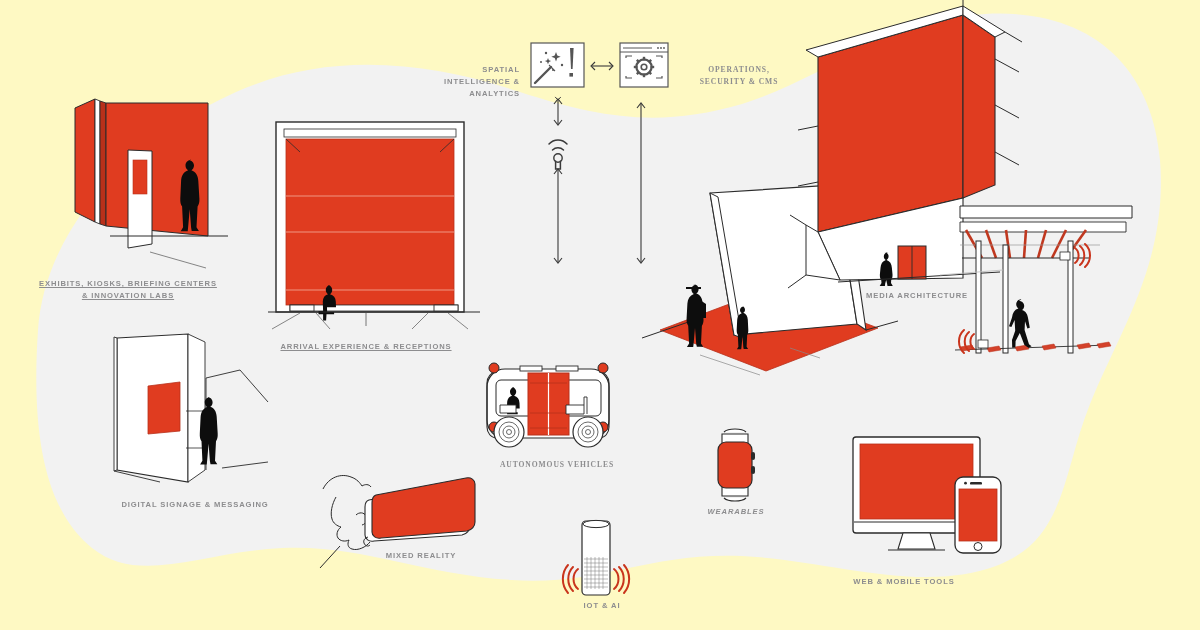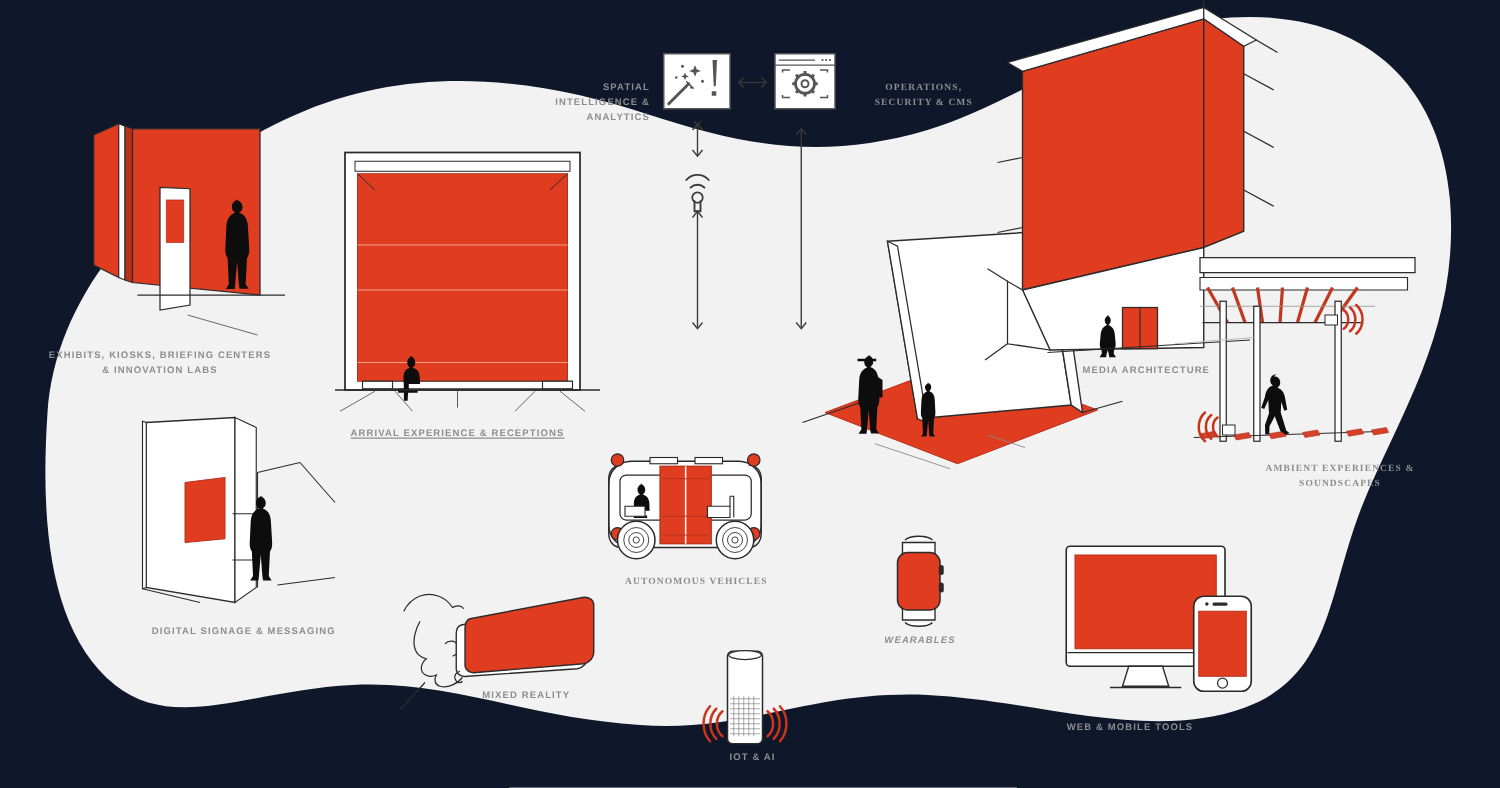--- a/index.html
+++ b/index.html
@@ -1,17 +1,17 @@
 <!DOCTYPE html>
 <html><head>
 <meta charset="utf-8">
 <style>
   html,body{margin:0;padding:0;background:#ffffff;}
   body{width:1200px;height:630px;overflow:hidden;font-family:"Liberation Sans",sans-serif;}
-  #stage{position:relative;width:1200px;height:630px;background:#0f172a;}
+  #stage{position:relative;width:1200px;height:630px;background:#fef9c3;}
   #stage svg{position:absolute;left:0;top:0;}
   .lbl{
     position:absolute;
     font-family:"Liberation Sans",sans-serif;
     font-size:7.6px;
     letter-spacing:0.9px;
     color:#8d8d8f;
     text-transform:uppercase;
     line-height:1.55;
     white-space:pre-line;
@@ -389,26 +389,24 @@
       <circle cx="558" cy="158" r="4.2" stroke-width="1.4"></circle>
       <path d="M555.6,161 l0,8 l4.8,0 l0,-8"></path>
     </g>
   </svg>
 
   <div class="lbl r" style="left:420px;top:64px;width:100px;">SPATIAL INTELLIGENCE &amp;
 ANALYTICS</div>
   <div class="lbl l" style="left:679px;top:64px;width:120px;">OPERATIONS,
 SECURITY &amp; CMS</div>
 
-  <div class="lbl c" style="left:128px;top:278px;width:230px;">EXHIBITS, KIOSKS, BRIEFING CENTERS
+  <div class="lbl c" style="left:128px;top:278px;width:230px;text-decoration:underline;">EXHIBITS, KIOSKS, BRIEFING CENTERS
 &amp; INNOVATION LABS</div>
   <div class="lbl c" style="left:366px;top:341px;width:250px;text-decoration:underline;">ARRIVAL EXPERIENCE &amp; RECEPTIONS</div>
   <div class="lbl c" style="left:195px;top:499px;width:230px;">DIGITAL SIGNAGE &amp; MESSAGING</div>
   <div class="lbl c" style="left:421px;top:550px;width:160px;">MIXED REALITY</div>
   <div class="lbl c" style="left:557px;top:459px;width:200px;font-family:Liberation Serif, serif;">AUTONOMOUS VEHICLES</div>
   <div class="lbl c" style="left:602px;top:600px;width:120px;">IOT &amp; AI</div>
   <div class="lbl c" style="left:736px;top:506px;width:140px;font-style:italic;">WEARABLES</div>
   <div class="lbl c" style="left:904px;top:565px;width:190px;margin-top:11px;">WEB &amp; MOBILE TOOLS</div>
   <div class="lbl c" style="left:917px;top:290px;width:180px;">MEDIA ARCHITECTURE</div>
-  <div class="lbl l" style="left:982px;top:369px;width:180px;">AMBIENT EXPERIENCES &amp;
-SOUNDSCAPES</div>
 
 </div>
 
 </body></html>

